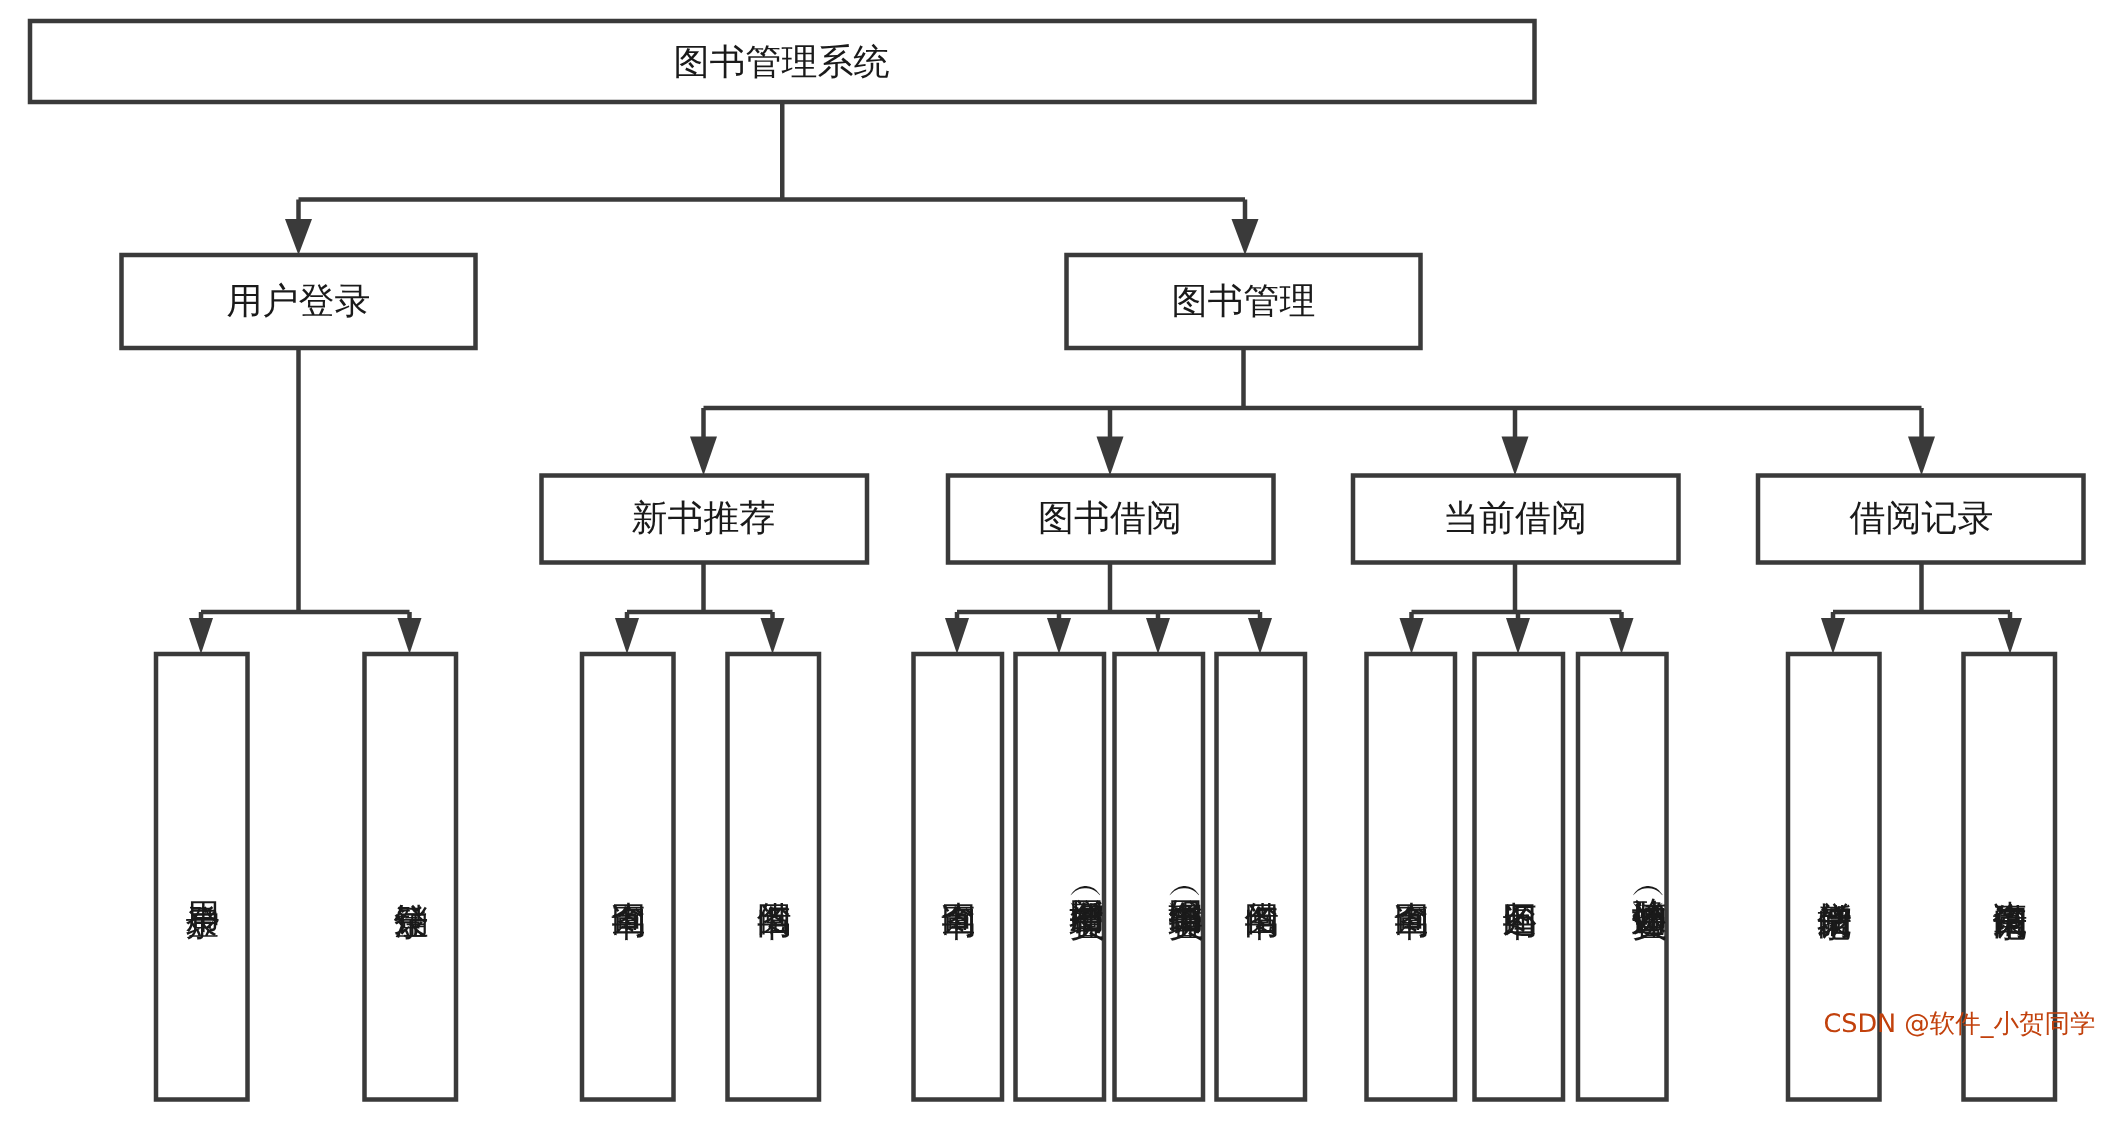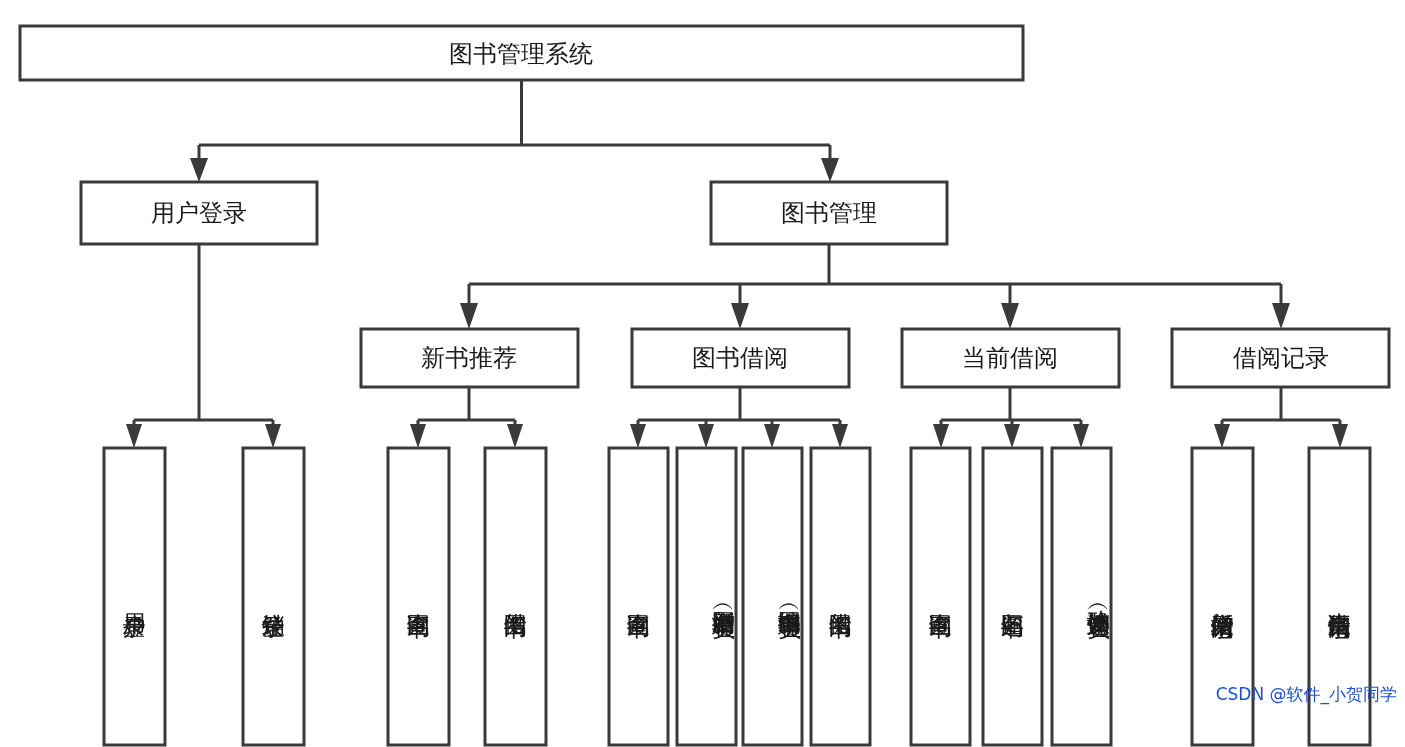--- a/index.html
+++ b/index.html
@@ -9,21 +9,21 @@
   }
   body {
     width: 1405px;
     height: 747px;
     font-family: "DejaVu Sans", "Liberation Sans", sans-serif;
     overflow: hidden;
     position: relative;
   }
   #diagram-root {
     position: absolute;
-    left: 0; top: 12px;
+    left: 0; top: 0;
     width: 1405px;
     height: 700px;
   }
   svg#flow {
     display: block;
     width: 1405px;
     height: 747px;
   }
   .nodebox {
     fill: #ffffff;
@@ -61,21 +61,21 @@
     letter-spacing: 1px;
     white-space: nowrap;
     pointer-events: none;
   }
   .watermark {
     position: absolute;
     right: 8px;
     bottom: 6px;
     font-family: "DejaVu Sans", "Liberation Sans", sans-serif;
     font-size: 17px;
-    color: #1d4ed8;
+    color: #c2410c;
     white-space: nowrap;
   }
 </style>
 </head>
 <body>
 
 <div id="diagram-root">
 
   <svg id="flow" viewBox="0 0 1405 747">
 

